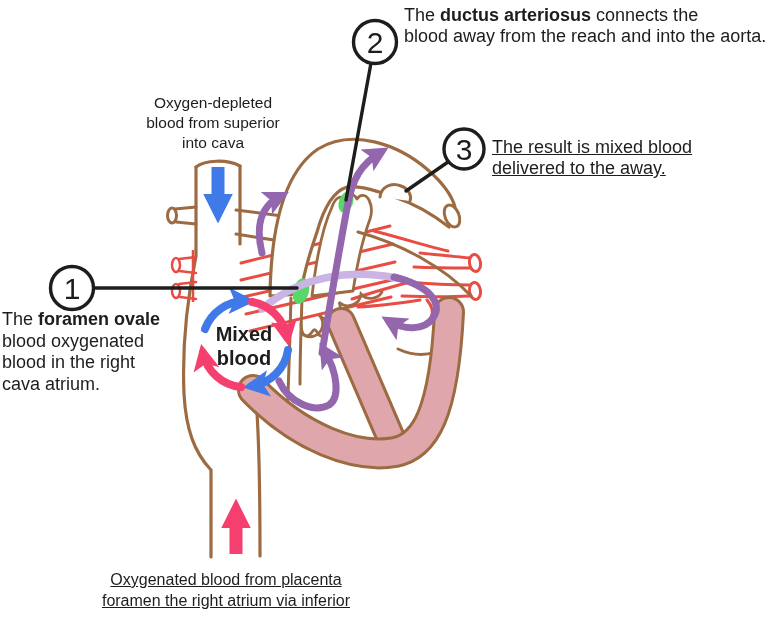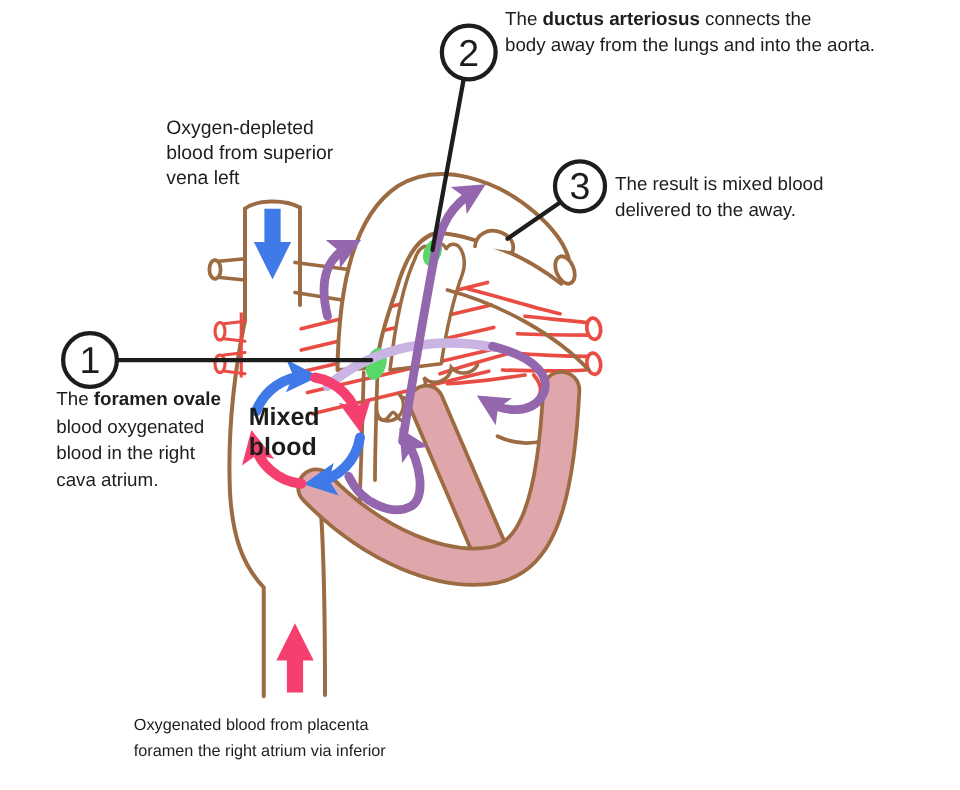--- a/index.html
+++ b/index.html
@@ -2,28 +2,28 @@
 <html style="--background: #ffffff; --text-black: #1d1d1b; --outline-brown: #9c6b42; --vessel-red: #e94c43; --muscle-pink: #dfa6ab; --flow-purple: #9466ad; --flow-lavender: #c9b4e4; --flow-blue: #4079e8; --flow-pink: #f43f6f; --highlight-green: #58d868;"><head>
 <meta charset="utf-8">
 <style>
   html,body{margin:0;padding:0;background:#fff;}
   .stage{
     position:relative;width:768px;height:632px;background:var(--background,#fff);
     font-family:"Liberation Sans", sans-serif;color:var(--text-black,#1d1d1b);
     overflow:hidden;
   }
   .stage svg{position:absolute;left:0;top:0;}
-  .txt{position:absolute;line-height:21px;font-size:15px;color:var(--text-black,#1d1d1b);}
+  .txt{position:absolute;line-height:21px;font-size:18px;color:var(--text-black,#1d1d1b);}
   .txt b{font-weight:700;}
-  .center{text-align:left;}
+  .center{text-align:center;}
   #callout2-text{left:404px;top:5px;width:364px;}
-  #callout3-text{left:492px;top:137px;width:270px;}
+  #callout3-text{left:492px;top:137px;width:270px;text-decoration:underline;}
   #svc-label{left:133px;top:93px;width:160px;font-size:15.5px;line-height:20px;}
-  #callout1-text{left:2px;top:309px;width:175px;line-height:21.5px;margin-left:43px;}
-  #ivc-label{left:107px;top:569px;width:262px;font-size:13px;line-height:21px;}
+  #callout1-text{left:2px;top:309px;width:175px;line-height:21.5px;}
+  #ivc-label{left:95px;top:569px;width:262px;font-size:16px;line-height:21px;text-decoration:underline;}
   #mixed-label{left:199px;top:322px;width:90px;font-size:20px;line-height:24px;font-weight:700;}
 </style>
 </head>
 <body>
 
 <div class="stage">
 
   <svg width="768" height="632" viewBox="0 0 768 632">
     <defs>
       <marker id="mPurple" viewBox="0 0 10 10" refX="6.5" refY="5" markerWidth="3.6" markerHeight="3.6" orient="auto-start-reverse">
@@ -148,32 +148,32 @@
       <text x="72" y="298.5">1</text>
       <circle cx="375" cy="42" r="21.5" style="fill:#fff;stroke:var(--text-black);stroke-width:3.4"></circle>
       <text x="375" y="52.5">2</text>
       <circle cx="464" cy="149" r="20" style="fill:#fff;stroke:var(--text-black);stroke-width:3.4"></circle>
       <text x="464" y="159.5">3</text>
     </g>
   </svg>
 
   <div class="txt" id="callout2-text">
     <div><span>The </span><b>ductus arteriosus</b><span> connects the</span></div>
-    <div>body away from the lungs and into the aorta.</div>
+    <div>blood away from the reach and into the aorta.</div>
   </div>
 
   <div class="txt" id="callout3-text">
     <div>The result is mixed blood</div>
     <div>delivered to the away.</div>
   </div>
 
   <div class="txt center" id="svc-label">
     <div>Oxygen-depleted</div>
     <div>blood from superior</div>
-    <div>vena left</div>
+    <div>into cava</div>
   </div>
 
   <div class="txt" id="callout1-text">
     <div><span>The </span><b>foramen ovale</b></div>
     <div>blood oxygenated</div>
     <div>blood in the right</div>
     <div>cava atrium.</div>
   </div>
 
   <div class="txt center" id="mixed-label">

